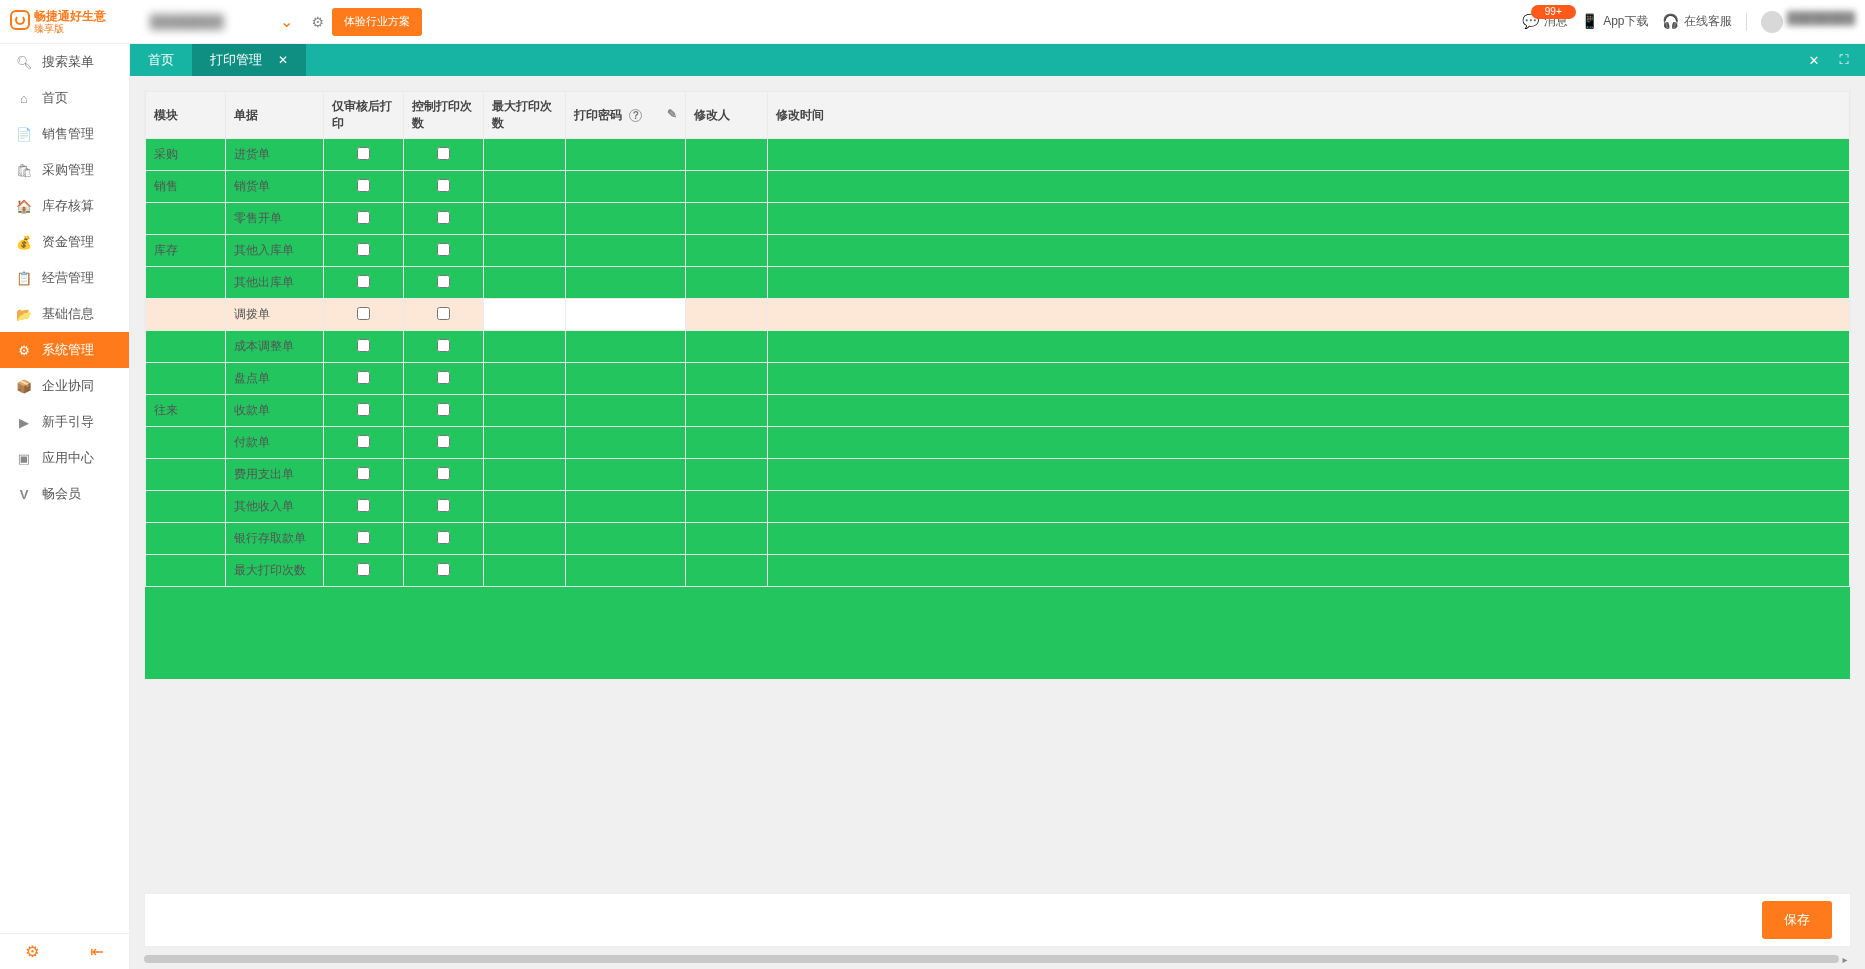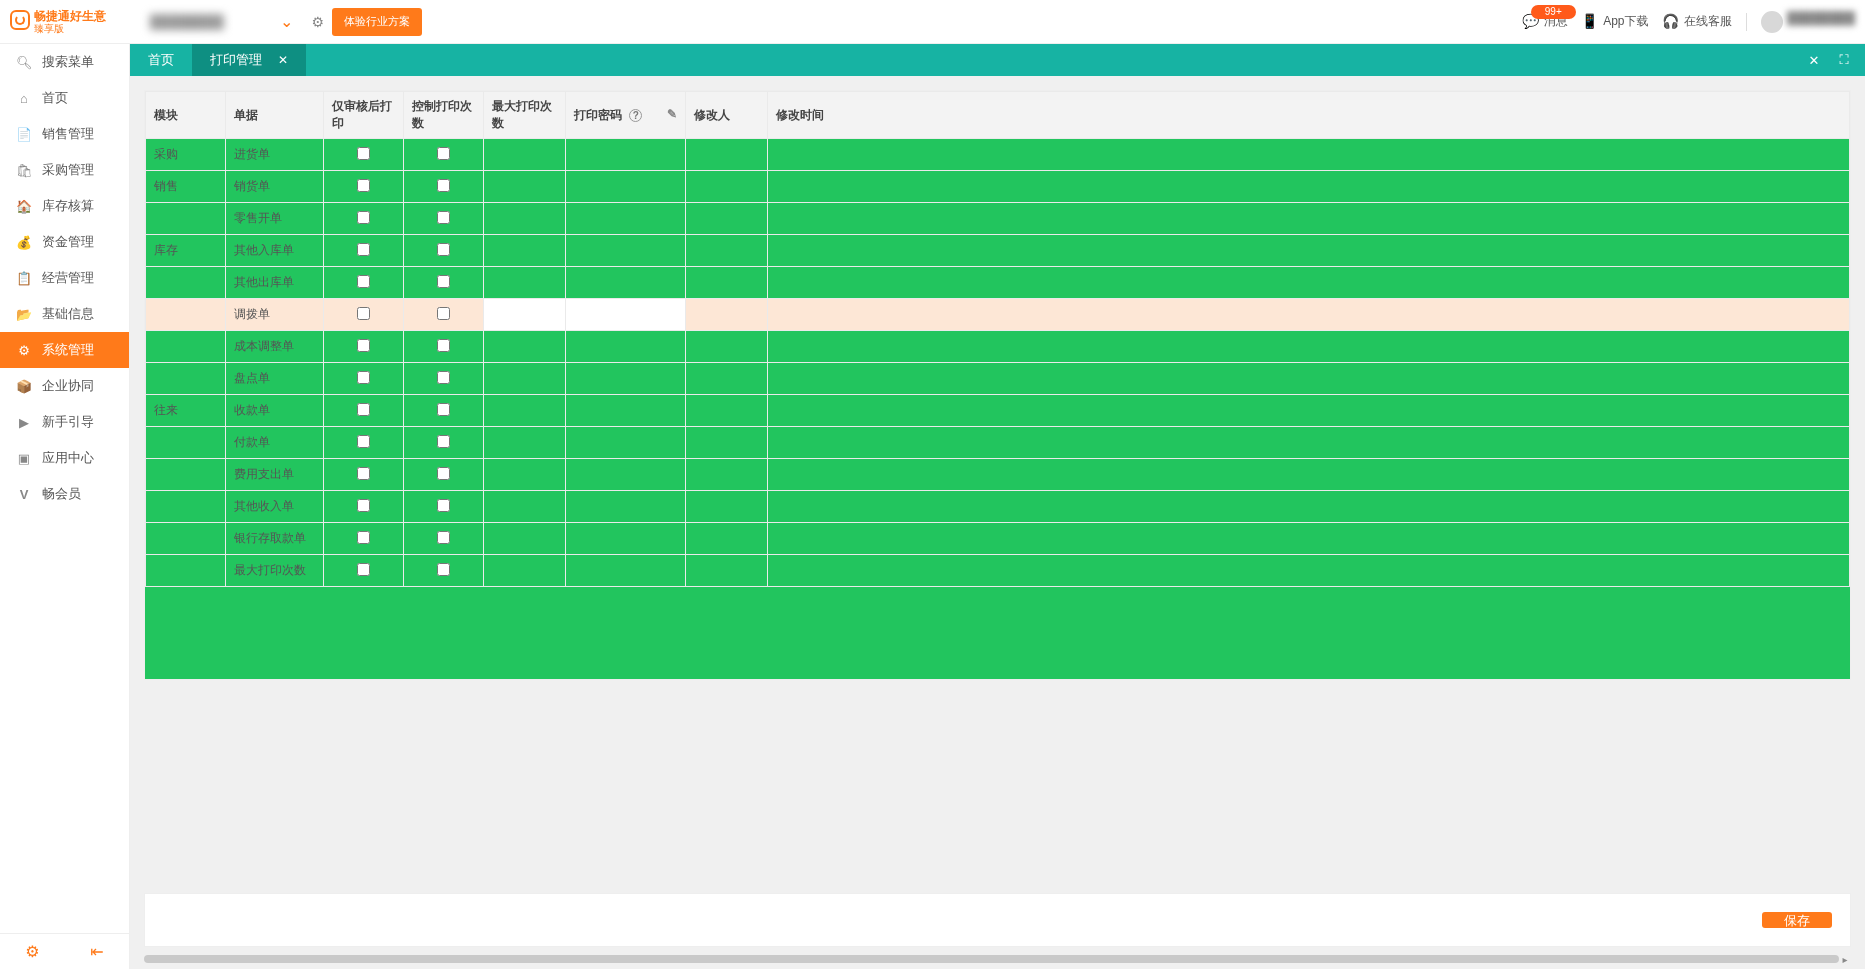--- a/index.html
+++ b/index.html
@@ -66,21 +66,21 @@
   table.grid .col-mby{ width:82px; }
   table.grid .col-mtm{ }
   table.grid td.center{ text-align:center; }
   table.grid input[type=checkbox]{ width:13px; height:13px; }
   table.grid tr.hl td{ background:#fde7d6; }
   table.grid tr.hl td.editable{ background:#fff; }
   .th-pwd .help{ display:inline-block; border:1px solid #999; color:#777; border-radius:50%; width:13px; height:13px; line-height:11px; text-align:center; font-size:10px; margin-left:4px;}
   .th-pwd .edit{ float:right; color:#888; cursor:pointer; }
 
   .footerbar{ height:54px; background:#fff; margin:0 14px 6px 14px; border:1px solid #eee; display:flex; align-items:center; justify-content:flex-end; padding:0 18px;}
-  .footerbar .save-btn{ background:#ff7a1a; color:#fff; border:none; border-radius:3px; height:16px; padding:0 22px; font-size:13px; cursor:pointer;}
+  .footerbar .save-btn{ background:#ff7a1a; color:#fff; border:none; border-radius:3px; height:38px; padding:0 22px; font-size:13px; cursor:pointer;}
 
   .hscroll{ height:12px; margin:0 14px 4px 14px; background:#f0f0f0; position:relative;}
   .hscroll .track{ position:absolute; left:0; right:12px; top:2px; height:8px; background:#c9c9c9; border-radius:4px;}
   .hscroll .arrow{ position:absolute; right:0; top:0; width:12px; height:12px; display:flex; align-items:center; justify-content:center; color:#888; font-size:10px;}
 
   
   .g-search::before{content:"\1F50D\FE0E";}
   .g-home::before{content:"\2302";}
   .g-sale::before{content:"\1F4C4";}
   .g-buy::before{content:"\1F6CD";}

